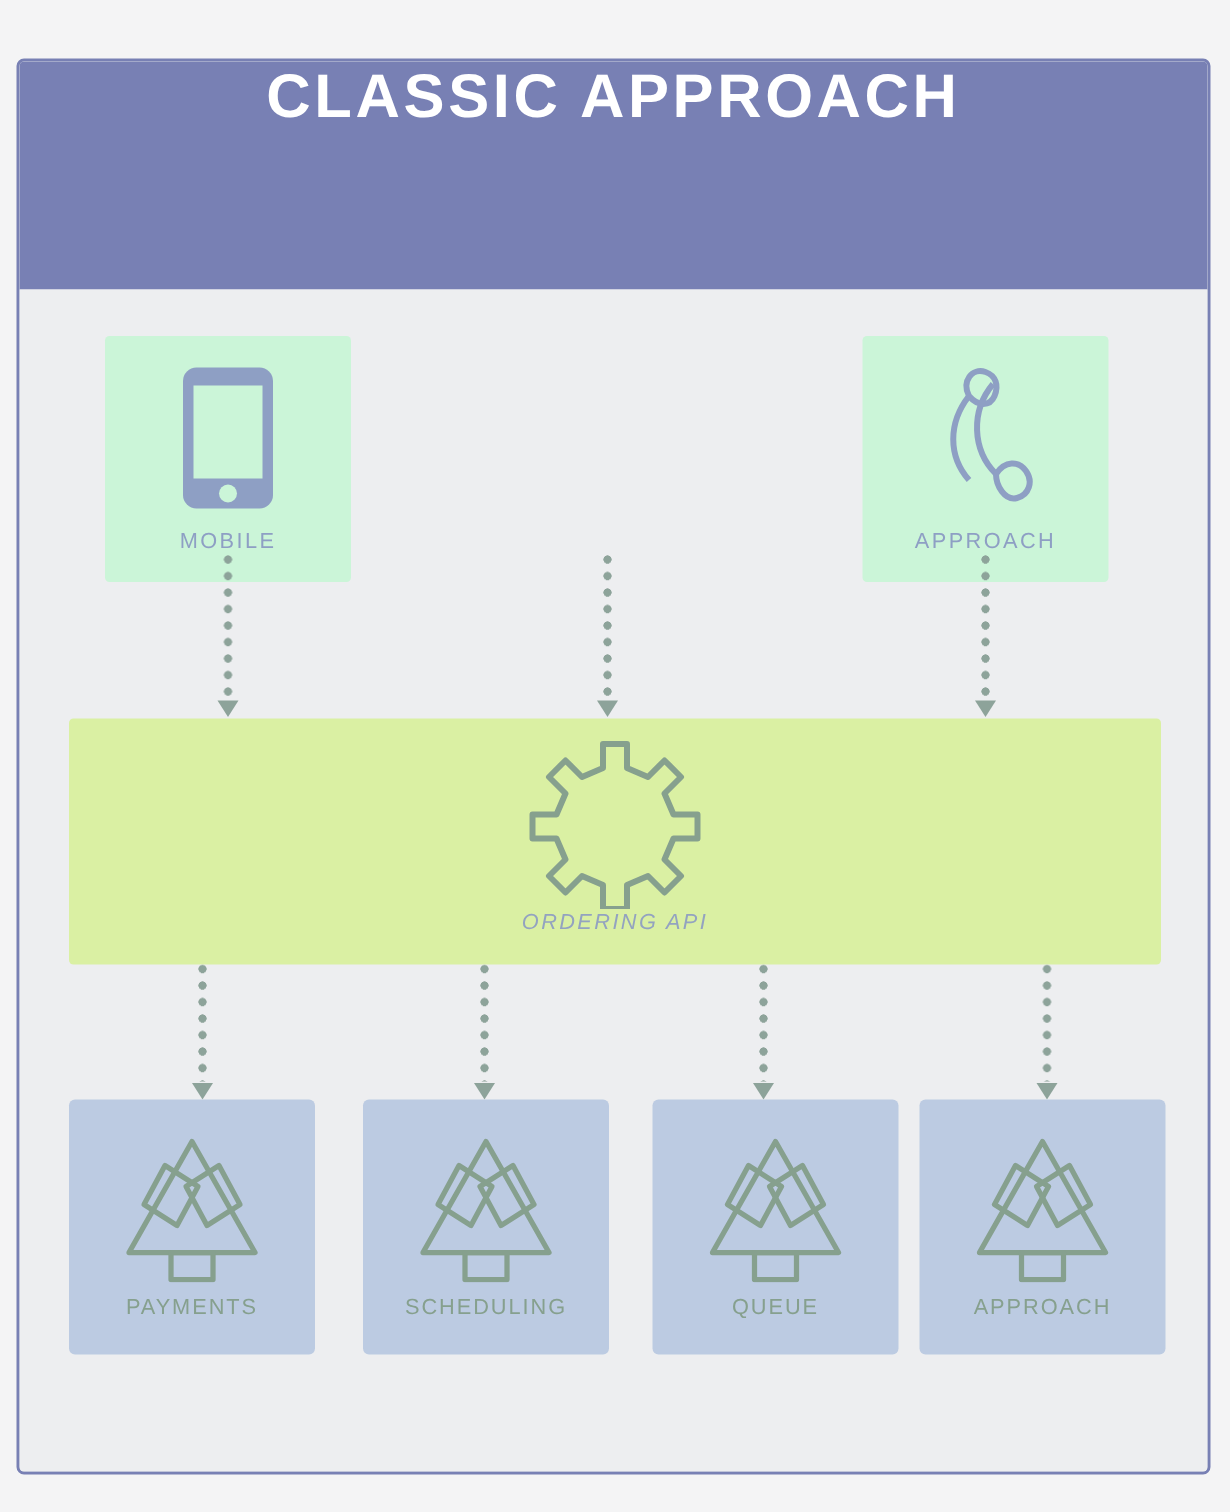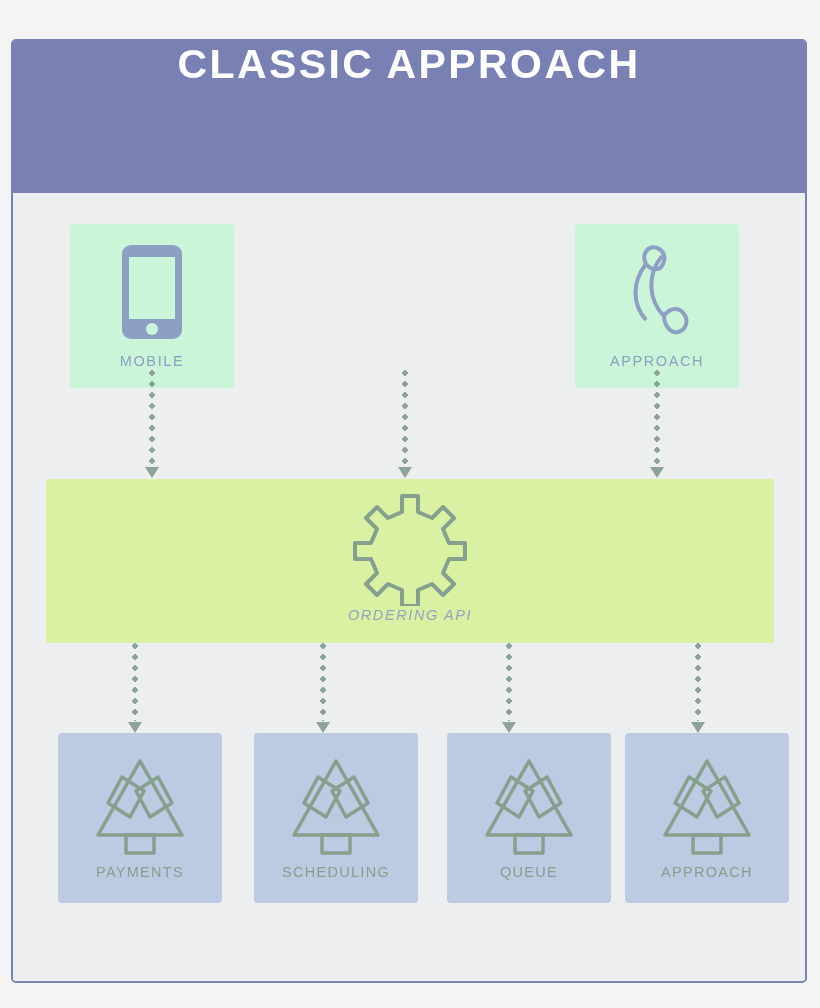--- a/index.html
+++ b/index.html
@@ -125,21 +125,21 @@
     color: #93a3c0;
     font-size: 14.5px;
     letter-spacing: 1.6px;
     font-family: "Liberation Sans", sans-serif;
   }
 
   
   .service-row {
     position: absolute;
     top: 540px;
-    left: 12px;
+    left: 0;
     width: 100%;
     height: 140px;
   }
 
   .service-box {
     position: absolute;
     top: 0;
     width: 164px;
     height: 170px;
     background: #bccbe2;

